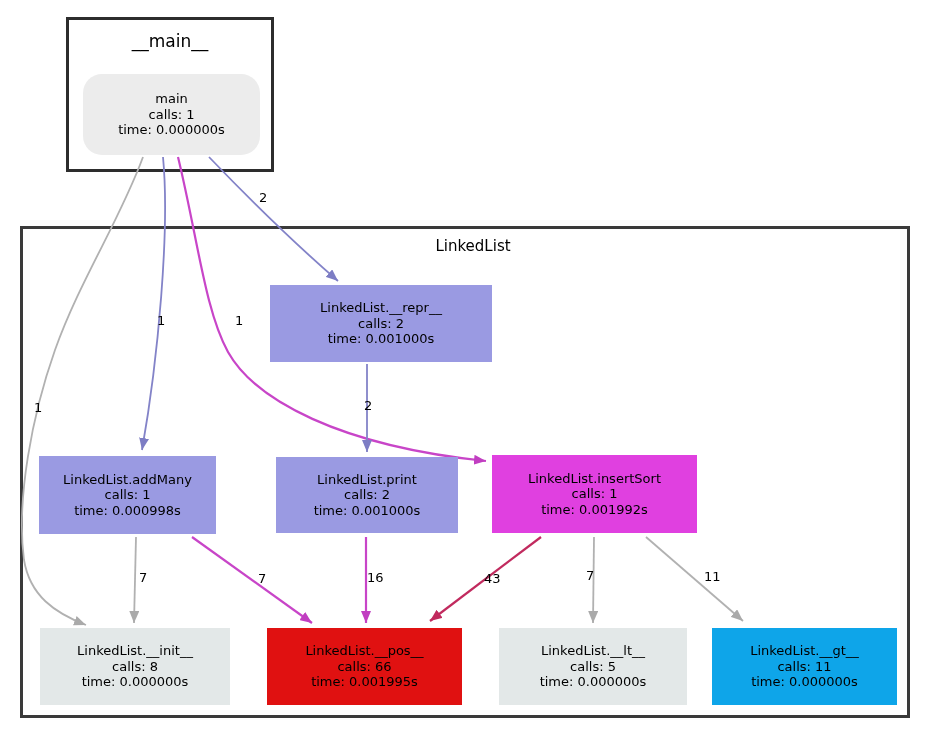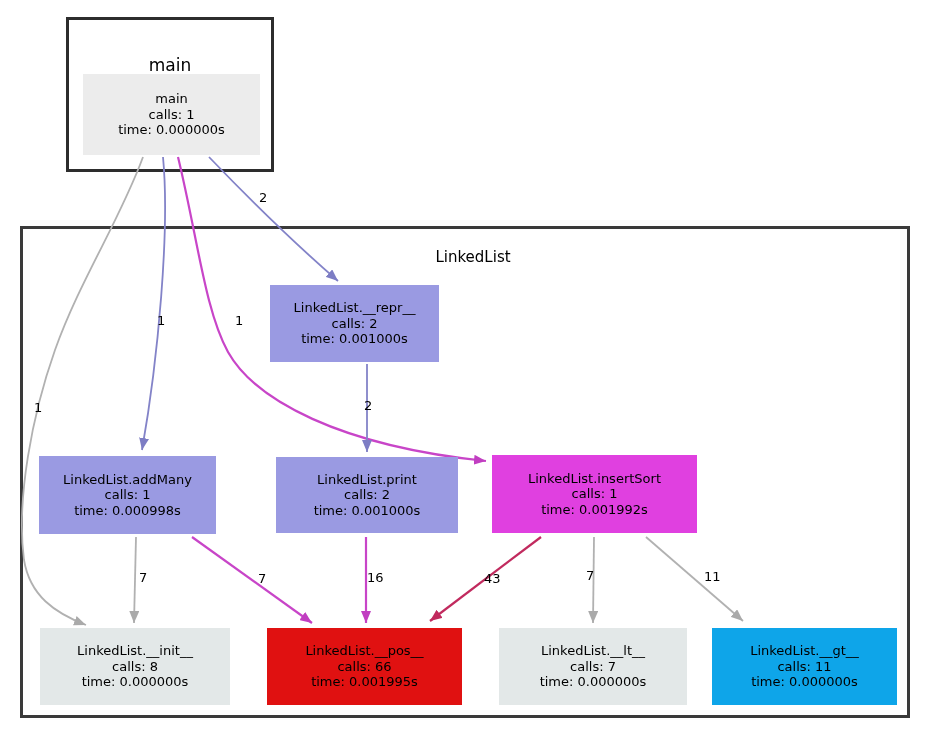--- a/index.html
+++ b/index.html
@@ -21,36 +21,36 @@
   }
   .cluster-main  { left: 66px;  top: 17px;  width: 208px; height: 155px; border-color:#2d2d2d; }
   .cluster-ll    { left: 20px;  top: 226px; width: 890px; height: 492px; border-color:#3a3a3a; }
   .cluster-title {
     position: absolute;
     left: 0; right: 0;
     text-align: center;
     font-size: 15px;
     z-index: 0;
   }
-  .cluster-main .cluster-title { top: 11px; font-size: 17px; margin-top: 24px; }
-  .cluster-ll   .cluster-title { top: 19px; margin-left: 16px; }
+  .cluster-main .cluster-title { top: 11px; font-size: 17px; }
+  .cluster-ll   .cluster-title { top: 8px; margin-left: 16px; }
   .node {
     position: absolute;
     z-index: 2;
     display: flex;
     flex-direction: column;
     align-items: center;
     justify-content: center;
     text-align: center;
     font-size: 13px;
     line-height: 15.5px;
     box-sizing: border-box;
   }
-  .node-main       { left: 83px;  top: 74px;  width: 177px; height: 81px; background: #ececec; }
-  .node-repr       { left: 270px; top: 285px; width: 169px; height: 77px; background: #9a9ae2; }
+  .node-main       { left: 83px;  top: 74px;  width: 177px; height: 81px; background: #ececec; border-radius: 19px; }
+  .node-repr       { left: 270px; top: 285px; width: 222px; height: 77px; background: #9a9ae2; }
   .node-addmany    { left: 39px;  top: 456px; width: 177px; height: 78px; background: #9a9ae2; }
   .node-print      { left: 276px; top: 457px; width: 182px; height: 76px; background: #9a9ae2; }
   .node-insertsort { left: 492px; top: 455px; width: 205px; height: 78px; background: #e040e0; }
   .node-init       { left: 40px;  top: 628px; width: 190px; height: 77px; background: #e3e8e8; }
   .node-pos        { left: 267px; top: 628px; width: 195px; height: 77px; background: #e01111; }
   .node-lt         { left: 499px; top: 628px; width: 188px; height: 77px; background: #e3e8e8; }
   .node-gt         { left: 712px; top: 628px; width: 185px; height: 77px; background: #0ea5e9; }
   .edges-svg {
     position: absolute;
     left: 0; top: 0;
@@ -154,21 +154,21 @@
   </div>
 
   <div class="node node-pos">
     <div>LinkedList.__pos__</div>
     <div>calls: 66</div>
     <div>time: 0.001995s</div>
   </div>
 
   <div class="node node-lt">
     <div>LinkedList.__lt__</div>
-    <div>calls: 7</div>
+    <div>calls: 5</div>
     <div>time: 0.000000s</div>
   </div>
 
   <div class="node node-gt">
     <div>LinkedList.__gt__</div>
     <div>calls: 11</div>
     <div>time: 0.000000s</div>
   </div>
 
 </div>

